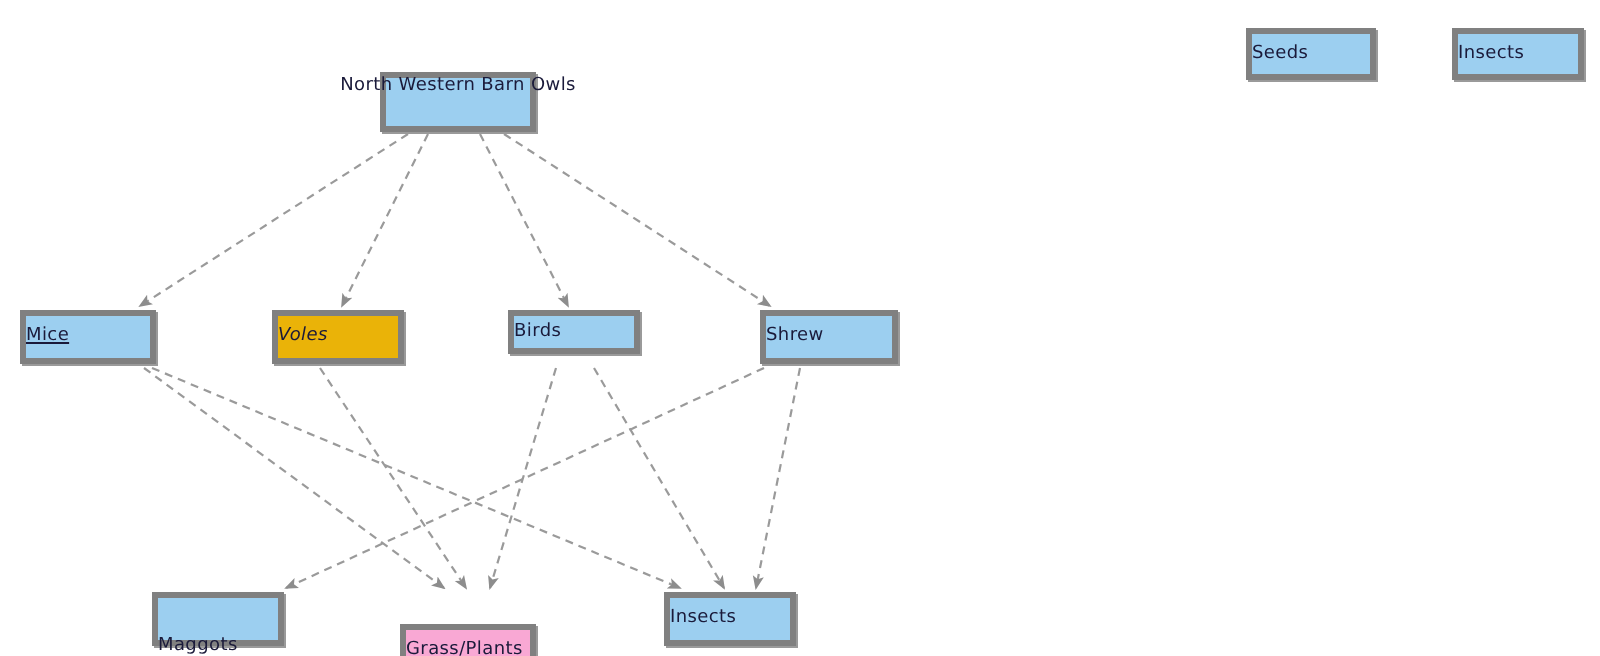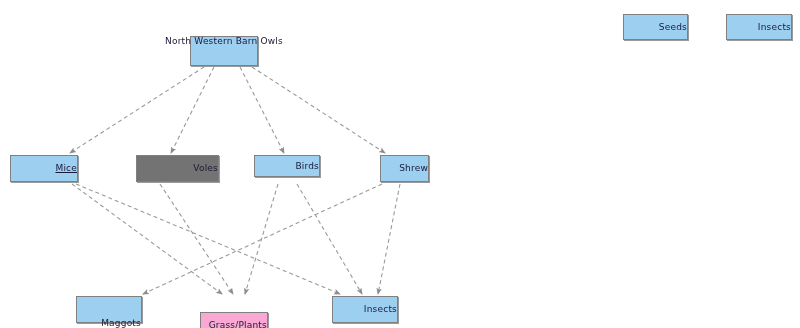--- a/index.html
+++ b/index.html
@@ -23,25 +23,25 @@
   #edge-layer {
     position: absolute;
     left: 0; top: 0;
     width: 800px;
     height: 328px;
   }
   .node {
     position: absolute;
     box-sizing: border-box;
     background: #9CCFF0;
-    border: 1px solid #ec4899;
+    border: 3px solid #ec4899;
     box-shadow: 1px 1px 0 0 #9a9a9a;
     display: flex;
     align-items: center;
-    justify-content: flex-end;
+    justify-content: flex-start;
     overflow: visible;
   }
   .node-label {
     color: #1a1a3a;
     font-family: "DejaVu Sans", sans-serif;
     font-size: 9px;
     line-height: 11px;
     text-align: center;
     white-space: pre-line;
     letter-spacing: 0.2px;
@@ -75,35 +75,35 @@
         <line x1="76" y1="184" x2="340" y2="294" stroke="#9a9a9a" stroke-width="1.1" stroke-dasharray="4,3" marker-end="url(#arrowhead)"></line>
         <line x1="160" y1="184" x2="233" y2="294" stroke="#9a9a9a" stroke-width="1.1" stroke-dasharray="4,3" marker-end="url(#arrowhead)"></line>
         <line x1="278" y1="184" x2="245" y2="294" stroke="#9a9a9a" stroke-width="1.1" stroke-dasharray="4,3" marker-end="url(#arrowhead)"></line>
         <line x1="297" y1="184" x2="362" y2="294" stroke="#9a9a9a" stroke-width="1.1" stroke-dasharray="4,3" marker-end="url(#arrowhead)"></line>
         <line x1="382" y1="184" x2="143" y2="294" stroke="#9a9a9a" stroke-width="1.1" stroke-dasharray="4,3" marker-end="url(#arrowhead)"></line>
         <line x1="400" y1="184" x2="378" y2="294" stroke="#9a9a9a" stroke-width="1.1" stroke-dasharray="4,3" marker-end="url(#arrowhead)"></line>
       </g>
   </svg>
 
   <div id="nodes-group">
-      <div class="node" style="left: 190px; top: 36px; width: 68px; height: 30px; background: rgb(156, 207, 240); border-color: rgb(128, 128, 128);">
+      <div class="node" style="left: 190px; top: 36px; width: 78px; height: 30px; background: rgb(156, 207, 240); border-color: rgb(128, 128, 128);">
         <span class="node-label multiline" style="color: rgb(26, 26, 58);">North
 Western Barn
 Owls</span>
       </div>
       <div class="node" style="left: 10px; top: 155px; width: 68px; height: 27px; background: rgb(156, 207, 240); border-color: rgb(128, 128, 128);">
         <span class="node-label" style="color: rgb(26, 26, 58); text-decoration: underline;">Mice</span>
       </div>
-      <div class="node" style="left: 136px; top: 155px; width: 83px; height: 27px; background: #737373; border-color: rgb(128, 128, 128);">
+      <div class="node" style="left: 136px; top: 155px; width: 66px; height: 27px; background: #eab308; border-color: rgb(128, 128, 128); font-style: italic;">
         <span class="node-label" style="color: rgb(26, 26, 58);">Voles</span>
       </div>
       <div class="node" style="left: 254px; top: 155px; width: 66px; height: 22px; background: rgb(156, 207, 240); border-color: rgb(128, 128, 128);">
         <span class="node-label" style="color: rgb(26, 26, 58);">Birds</span>
       </div>
-      <div class="node" style="left: 380px; top: 155px; width: 49px; height: 27px; background: rgb(156, 207, 240); border-color: rgb(128, 128, 128);">
+      <div class="node" style="left: 380px; top: 155px; width: 69px; height: 27px; background: rgb(156, 207, 240); border-color: rgb(128, 128, 128);">
         <span class="node-label" style="color: rgb(26, 26, 58);">Shrew</span>
       </div>
       <div class="node" style="left: 76px; top: 296px; width: 66px; height: 27px; background: rgb(156, 207, 240); border-color: rgb(128, 128, 128);">
         <span class="node-label" style="color: rgb(26, 26, 58); margin-top: 28px;">Maggots</span>
       </div>
       <div class="node" style="left: 200px; top: 296px; width: 68px; height: 27px; background: #f9a8d4; border-color: rgb(128, 128, 128); margin-top: 16px;">
         <span class="node-label" style="color: rgb(26, 26, 58);">Grass/Plants</span>
       </div>
       <div class="node" style="left: 332px; top: 296px; width: 66px; height: 27px; background: rgb(156, 207, 240); border-color: rgb(128, 128, 128);">
         <span class="node-label" style="color: rgb(26, 26, 58);">Insects</span>

